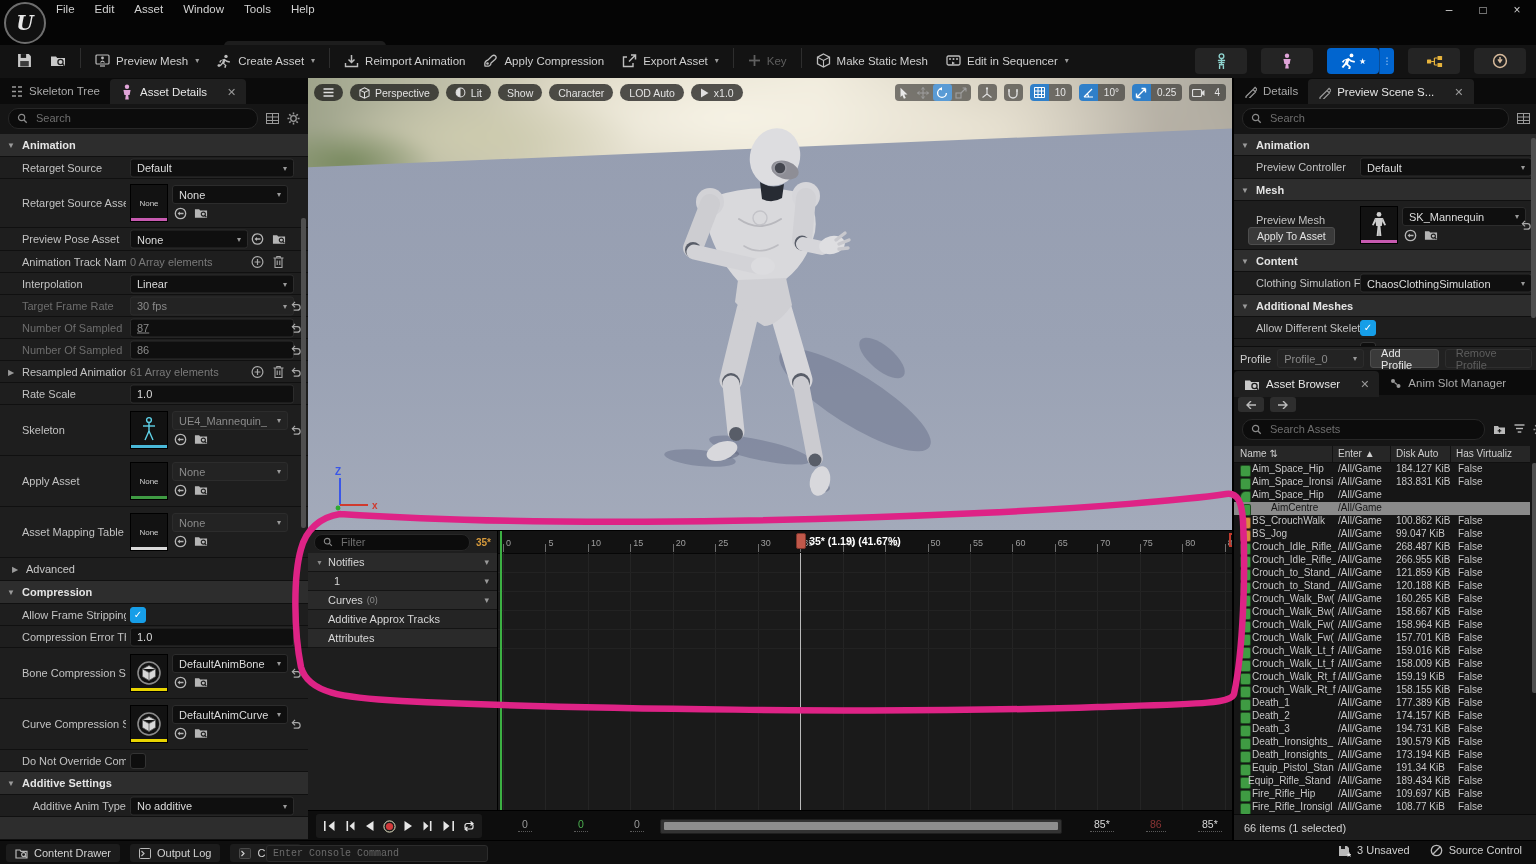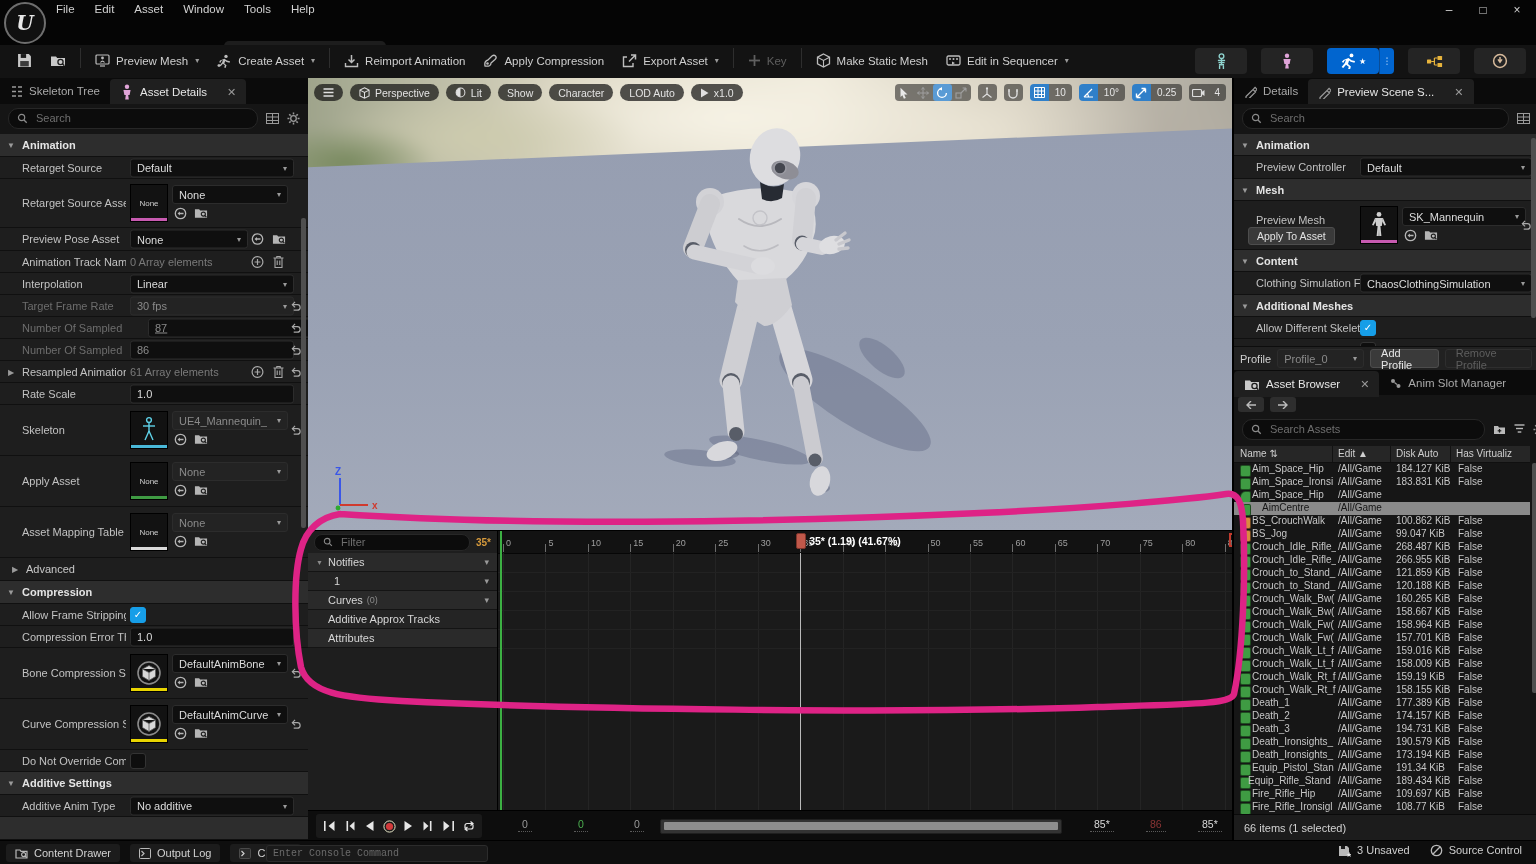--- a/index.html
+++ b/index.html
@@ -504,21 +504,21 @@
           </div>
           <span class="ico" style="position: absolute; right: 6px; top: 50%; transform: translateY(-50%);">
             <svg width="12" height="11" viewBox="0 0 12 12">
               <path d="M2.5 4.5 h5 a3 3 0 0 1 0 6 h-4" fill="none" stroke="#a8a8a8" stroke-width="1.3"></path>
               <path d="M5 1.5 L2 4.5 l3 3" fill="none" stroke="#a8a8a8" stroke-width="1.3"></path>
             </svg>
           </span>
         </div>
         <div class="prow" style="height: 21px;">
           <span class="plabel dis" style="width: 104px;">Number Of Sampled K...</span>
-          <div class="tbox dis" style="left: 148px; width: 150px; top: 50%; transform: translateY(-50%); text-decoration: underline;">
+          <div class="tbox dis" style="left: 130px; width: 150px; top: 50%; transform: translateY(-50%); text-decoration: underline;">
             <span>87</span>
           </div>
           <span class="ico" style="position: absolute; right: 6px; top: 50%; transform: translateY(-50%);">
             <svg width="12" height="11" viewBox="0 0 12 12">
               <path d="M2.5 4.5 h5 a3 3 0 0 1 0 6 h-4" fill="none" stroke="#a8a8a8" stroke-width="1.3"></path>
               <path d="M5 1.5 L2 4.5 l3 3" fill="none" stroke="#a8a8a8" stroke-width="1.3"></path>
             </svg>
           </span>
         </div>
         <div class="prow" style="height: 21px;">
@@ -732,21 +732,21 @@
           </span>
         </div>
         <div class="prow" style="height: 21px;">
           <span class="plabel" style="width: 104px;">Do Not Override Comp...</span>
           <div class="cbx" style="left: 130px; top: 50%; transform: translateY(-50%);"></div>
         </div>
         <div class="prow cat" style="height: 22px;">
           <span class="cat-arrow">▼</span>
           <span class="cat-label">Additive Settings</span>
         </div>
-        <div class="prow" style="height: 21px;">
+        <div class="prow" style="height: 21px; text-align: right;">
           <span class="plabel" style="width: 104px;">Additive Anim Type</span>
           <div class="dd" style="left: 130px; width: 150px; top: 50%; transform: translateY(-50%);">
             <span>No additive</span>
             <span class="chev">▾</span>
           </div>
         </div>
         <div class="prow cat" style="height: 22px;"></div>
       </div>
     <div class="vscroll" style="left:301px;top:140px;height:310px;"></div>
   </div>
@@ -1325,21 +1325,21 @@
               <line x1="2.4" y1="2.4" x2="3.9" y2="3.9"></line>
               <line x1="10.1" y1="10.1" x2="11.6" y2="11.6"></line>
               <line x1="2.4" y1="11.6" x2="3.9" y2="10.1"></line>
               <line x1="10.1" y1="3.9" x2="11.6" y2="2.4"></line>
             </g>
           </svg>
         </span>
     </div>
     <div id="abheader">
         <div class="abcol" style="left: 6px;">Name ⇅</div>
-        <div class="abcol" style="left: 104px;">Edit ▲</div>
+        <div class="abcol" style="left: 104px;">Enter ▲</div>
         <div style="position: absolute; left: 98px; top: 0px; bottom: 0px; width: 1px; background: rgb(18, 18, 18);"></div>
         <div class="abcol" style="left: 162px;">Disk Auto</div>
         <div style="position: absolute; left: 156px; top: 0px; bottom: 0px; width: 1px; background: rgb(18, 18, 18);"></div>
         <div class="abcol" style="left: 222px;">Has Virtualiz</div>
         <div style="position: absolute; left: 216px; top: 0px; bottom: 0px; width: 1px; background: rgb(18, 18, 18);"></div>
       </div>
     <div id="abrows">
         <div class="abrow">
           <div class="aicon" style="background: rgb(63, 155, 67); border: 1px solid rgba(0, 0, 0, 0.5);"></div>
           <div class="abcell" style="left: 18px; width: 84px;">Aim_Space_Hip</div>
@@ -1356,21 +1356,21 @@
         </div>
         <div class="abrow">
           <div class="aicon" style="background: rgb(63, 155, 67); border: 1px solid rgba(0, 0, 0, 0.5); border-radius: 50% 2px 2px;"></div>
           <div class="abcell" style="left: 18px; width: 84px;">Aim_Space_Hip</div>
           <div class="abcell" style="left: 104px; width: 56px;">/All/Game</div>
           <div class="abcell" style="left: 162px; width: 60px;"></div>
           <div class="abcell" style="left: 224px; width: 60px;"></div>
         </div>
         <div class="abrow sel">
           <div class="aicon" style="background: rgb(63, 155, 67); border: 1px solid rgba(0, 0, 0, 0.5); border-radius: 50% 2px 2px;"></div>
-          <div class="abcell" style="left: 28px; width: 84px;">AimCentre</div>
+          <div class="abcell" style="left: 16px; width: 84px; padding-left: 21px;">AimCentre</div>
           <div class="abcell" style="left: 104px; width: 56px;">/All/Game</div>
           <div class="abcell" style="left: 162px; width: 60px;"></div>
           <div class="abcell" style="left: 224px; width: 60px;"></div>
         </div>
         <div class="abrow">
           <div class="aicon" style="background: rgb(216, 138, 63); border: 1px solid rgba(0, 0, 0, 0.5);"></div>
           <div class="abcell" style="left: 18px; width: 84px;">BS_CrouchWalk</div>
           <div class="abcell" style="left: 104px; width: 56px;">/All/Game</div>
           <div class="abcell" style="left: 162px; width: 60px;">100.862 KiB</div>
           <div class="abcell" style="left: 224px; width: 60px;">False</div>

